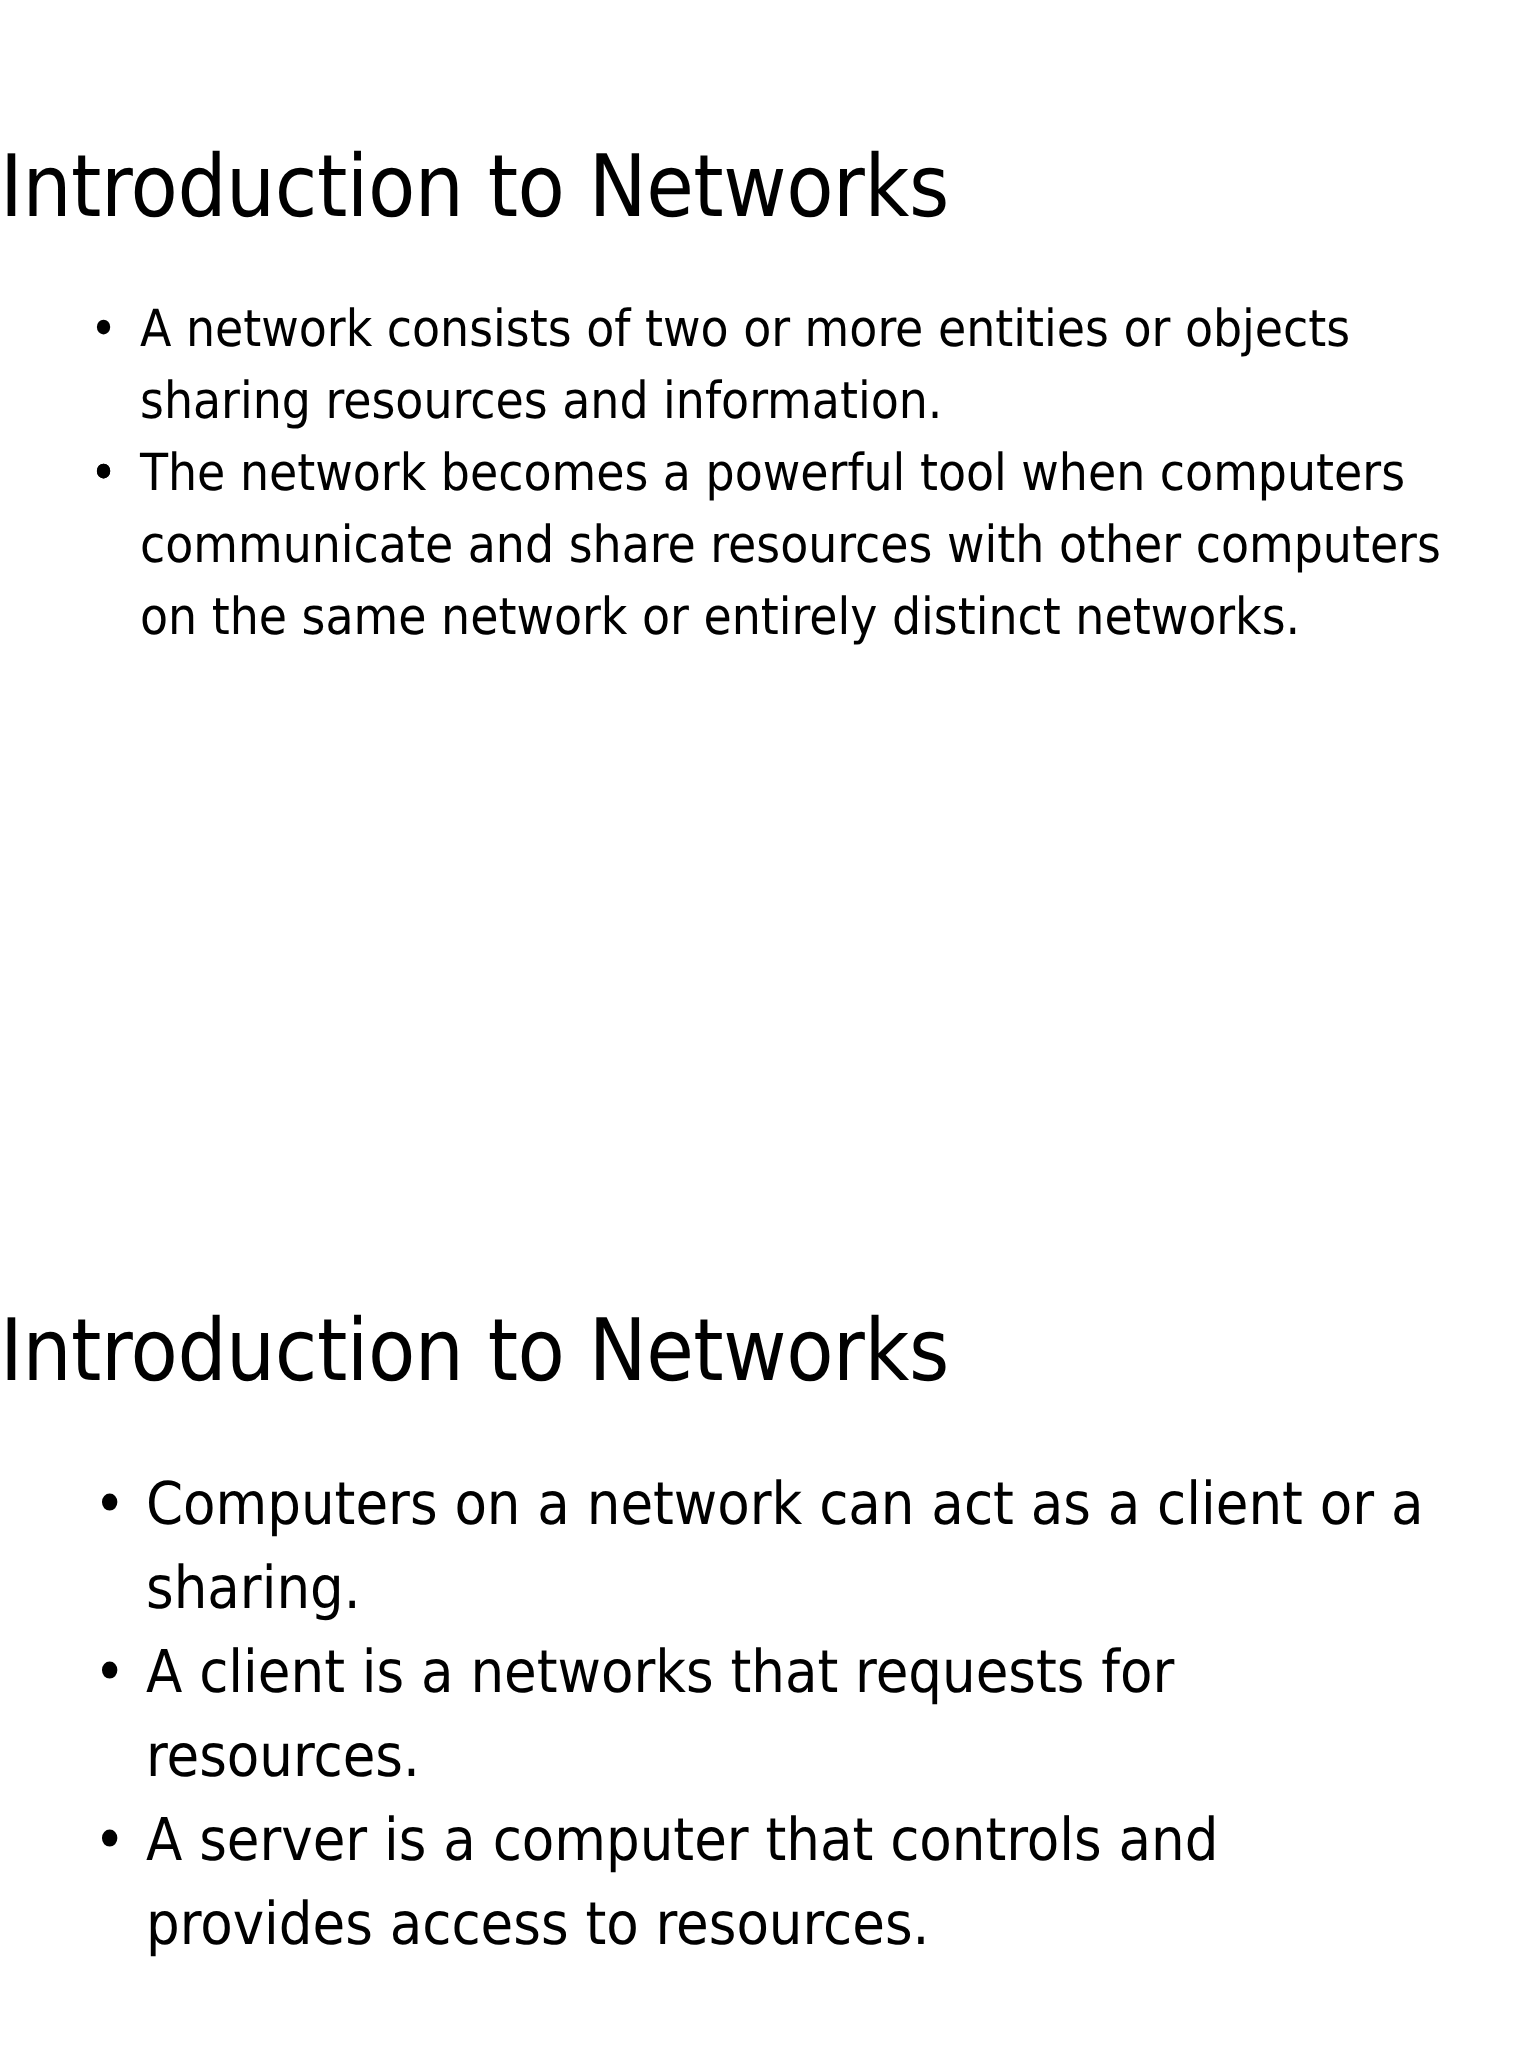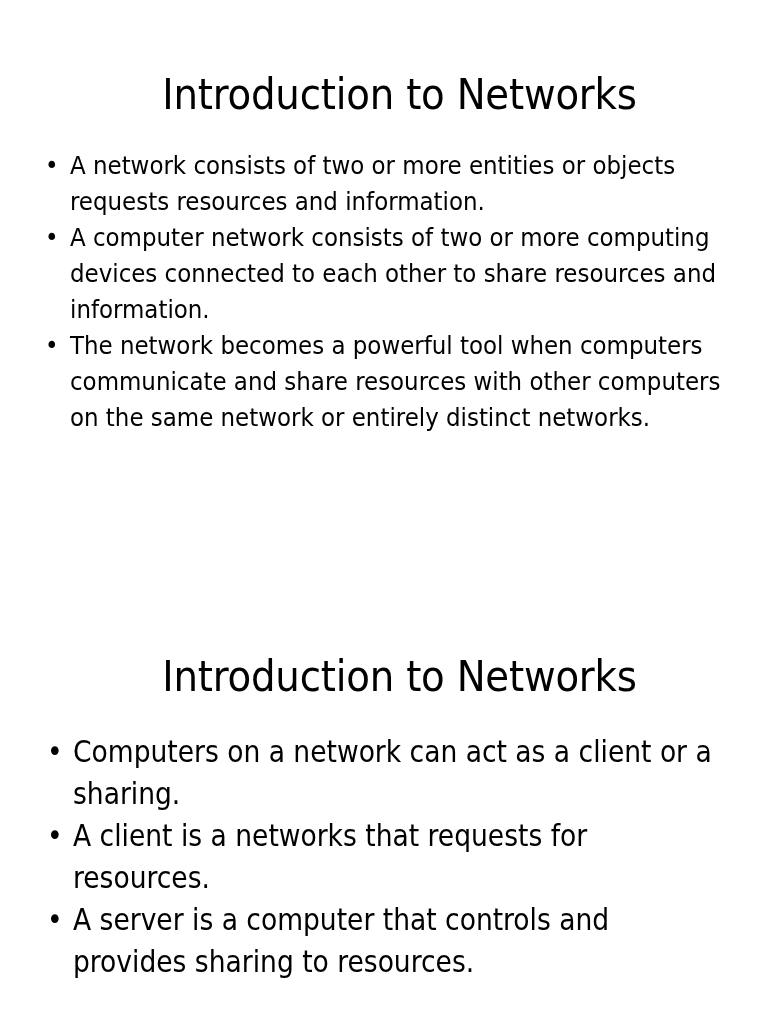--- a/index.html
+++ b/index.html
@@ -33,28 +33,26 @@
   }
   .slide-two {
     position: absolute;
     left: 0;
     top: 605px;
     width: 768px;
     height: 419px;
   }
 
   .slide-title {
-    text-align: center;
     font-size: 43px;
     line-height: 48px;
     font-weight: 400;
     letter-spacing: -0.2px;
     color: #000000;
     font-stretch: condensed;
-    margin-left: 31px;
   }
   .slide-one .slide-title {
     padding-top: 41px;
   }
   .slide-two .slide-title {
     padding-top: 18px;
   }
 
   .bullet-list {
     list-style: none;
@@ -117,25 +115,24 @@
 <body>
 
 <div class="page">
 
   <section class="slide-one">
     <h1 class="slide-title">Introduction to Networks</h1>
 
     <ul class="bullet-list">
       <li class="bullet-item">
         <span class="bullet-dot">•</span>
-        <span class="bullet-text">A network consists of two or more entities or objects requests resources and information.</span>
+        <span class="bullet-text">A network consists of two or more entities or objects sharing resources and information.</span>
       </li>
       <li class="bullet-item">
         <span class="bullet-dot">•</span>
-        <span class="bullet-text">A computer network consists of two or more computing devices connected to each other to share resources and information.</span>
       </li>
       <li class="bullet-item">
         <span class="bullet-dot">•</span>
         <span class="bullet-text">The network becomes a powerful tool when computers communicate and share resources with other computers on the same network or entirely distinct networks.</span>
       </li>
     </ul>
   </section>
 
   <section class="slide-two">
     <h1 class="slide-title">Introduction to Networks</h1>
@@ -144,18 +141,18 @@
       <li class="bullet-item">
         <span class="bullet-dot">•</span>
         <span class="bullet-text">Computers on a network can act as a client or a sharing.</span>
       </li>
       <li class="bullet-item">
         <span class="bullet-dot">•</span>
         <span class="bullet-text">A client is a networks that requests for resources.</span>
       </li>
       <li class="bullet-item">
         <span class="bullet-dot">•</span>
-        <span class="bullet-text">A server is a computer that controls and provides sharing to resources.</span>
+        <span class="bullet-text">A server is a computer that controls and provides access to resources.</span>
       </li>
     </ul>
   </section>
 
 </div>
 
 </body></html>

